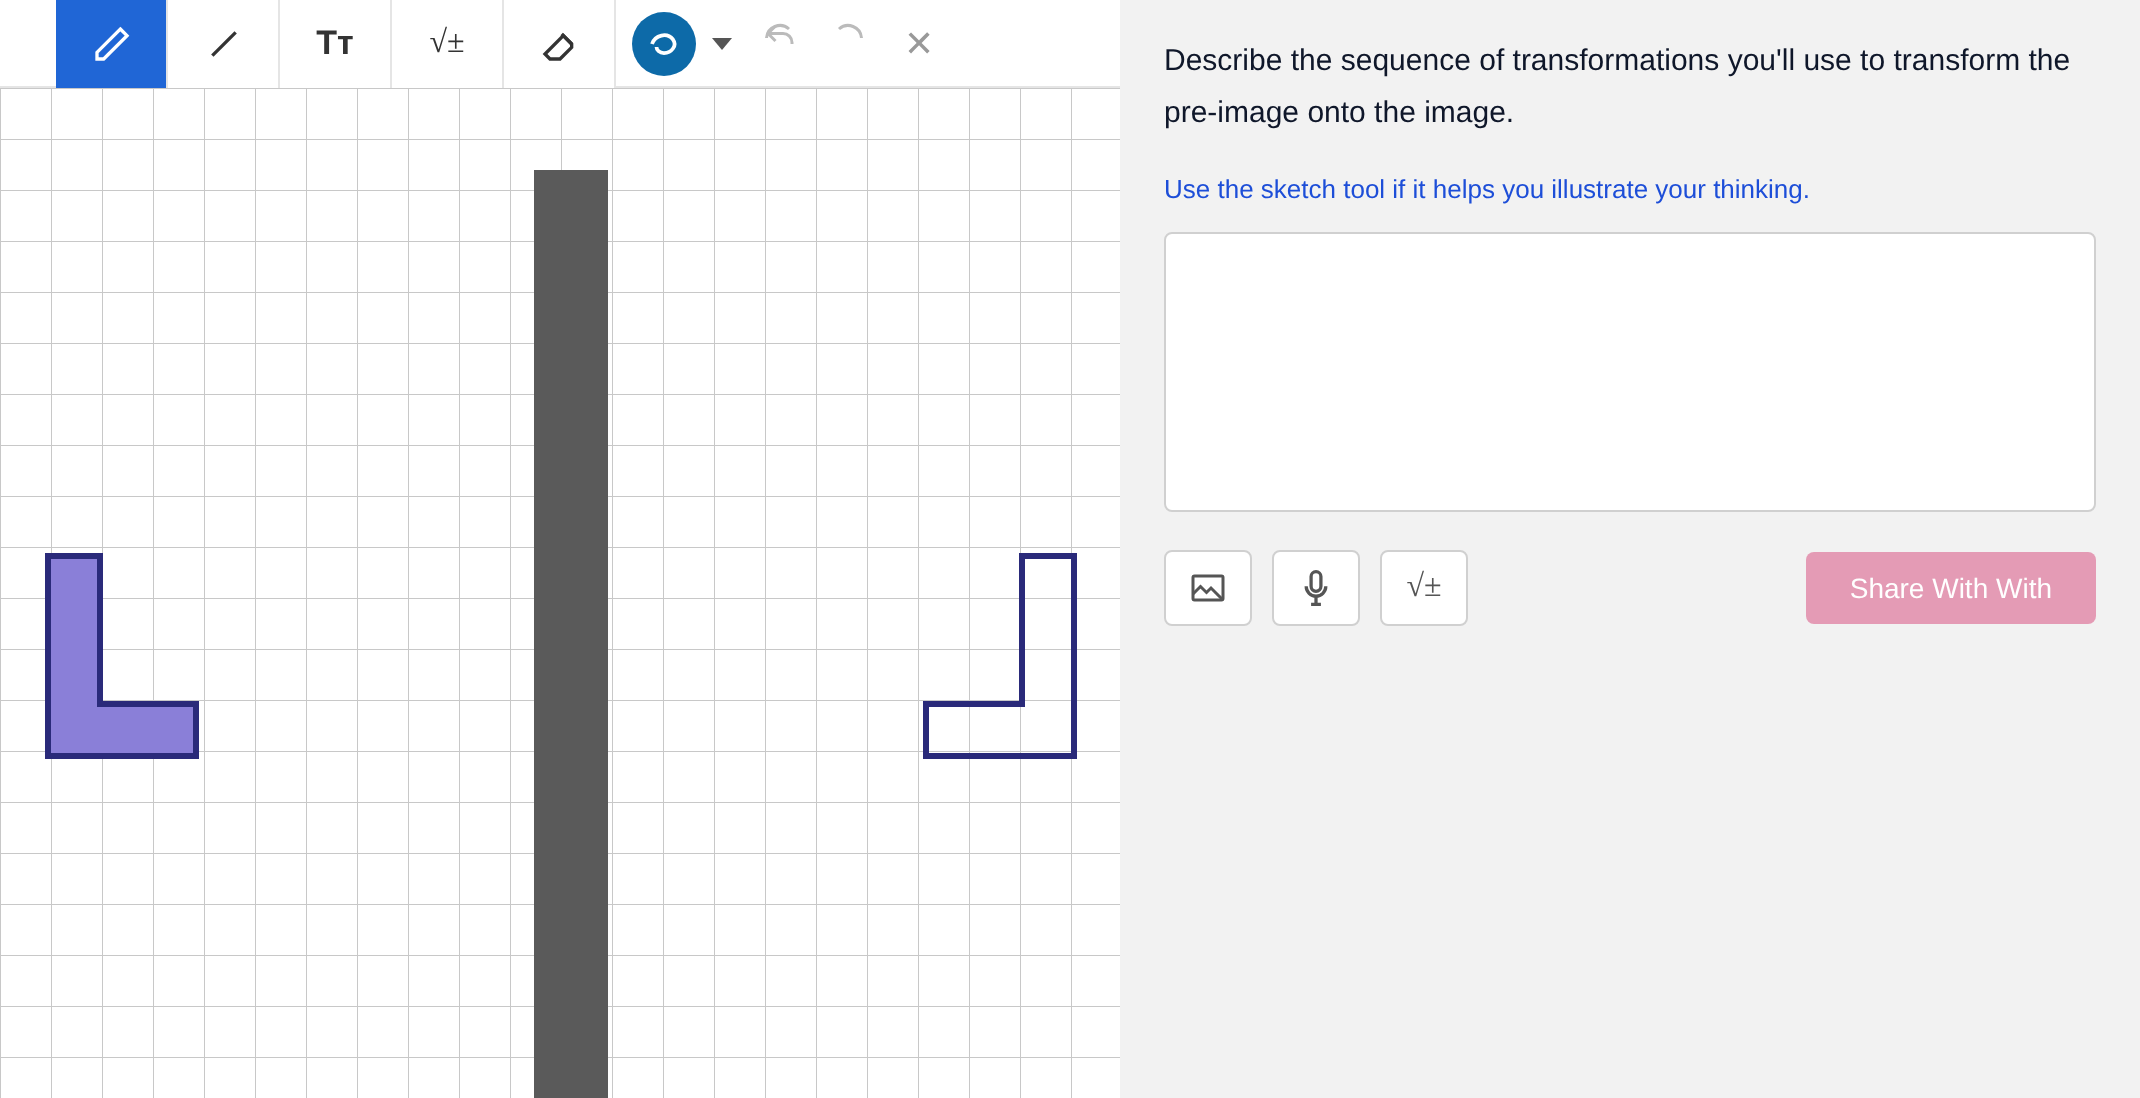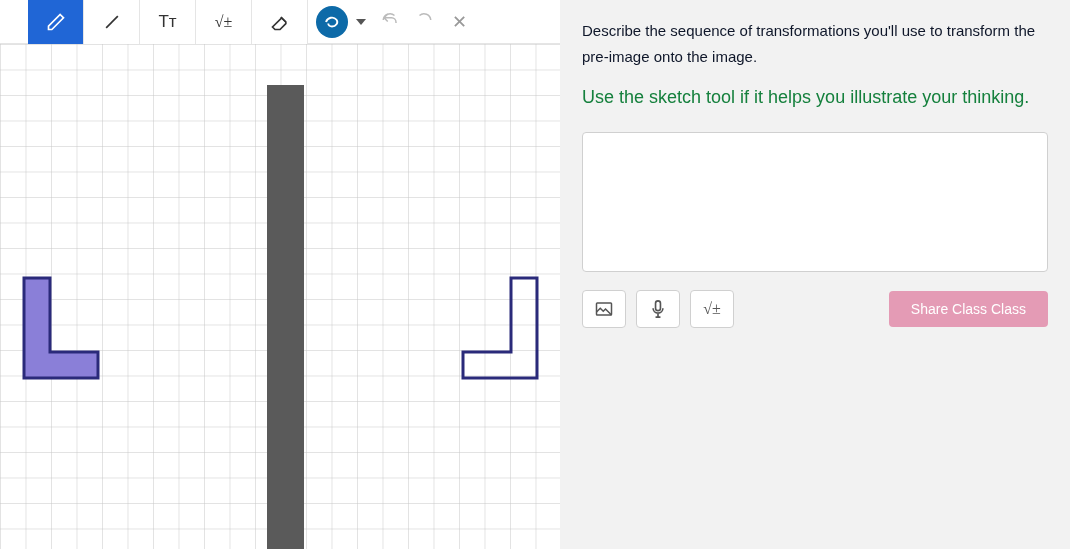--- a/index.html
+++ b/index.html
@@ -102,23 +102,23 @@
       padding: 18px 22px;
       background: #f2f2f2;
     }
     .prompt-text {
       font-size: 15px;
       line-height: 1.7;
       color: #0f172a;
       margin-bottom: 18px;
     }
     .hint-text {
-      font-size: 18px;
-      color: #15803d;
-      margin-bottom: 24px;
+      font-size: 13px;
+      color: #1d4ed8;
+      margin-bottom: 14px;
     }
     .answer-box {
       width: 100%;
       height: 140px;
       background: #fff;
       border: 1px solid #d0d0d0;
       border-radius: 4px;
       padding: 10px;
       font-size: 14px;
       resize: none;
@@ -167,21 +167,21 @@
       <svg viewBox="0 0 24 24" fill="none" stroke="currentColor" stroke-width="2">
           <path d="M17 3l4 4L7 21H3v-4L17 3z"></path>
         </svg>
     </div>
     <div class="tool-btn">
       <svg viewBox="0 0 24 24" stroke="currentColor" stroke-width="2">
           <line x1="5" y1="19" x2="19" y2="5"></line>
         </svg>
     </div>
     <div class="tool-btn">
-      <span style="font-weight:400">Tт</span>
+      <span style="font-weight:700">Tт</span>
     </div>
     <div class="tool-btn">
       <span class="math-sym">√±</span>
     </div>
     <div class="tool-btn">
       <svg viewBox="0 0 24 24" fill="none" stroke="currentColor" stroke-width="2">
           <path d="M19 14l-7 7H6l-3-3 11-11 5 5z"></path>
           <line x1="13" y1="6" x2="19" y2="12"></line>
         </svg>
     </div>
@@ -246,15 +246,15 @@
       <div class="action-icon-btn">
         <svg width="14" height="18" viewBox="0 0 16 22" fill="none" stroke="currentColor" stroke-width="2">
             <rect x="5" y="1" width="6" height="12" rx="3"></rect>
             <path d="M2 10a6 6 0 0012 0M8 16v5M5 21h6"></path>
           </svg>
       </div>
       <div class="action-icon-btn">
         <span class="math-sym">√±</span>
       </div>
     </div>
-    <button class="share-btn">Share Class Class</button>
+    <button class="share-btn">Share With With</button>
   </div>
 </div>
 
 </body></html>

